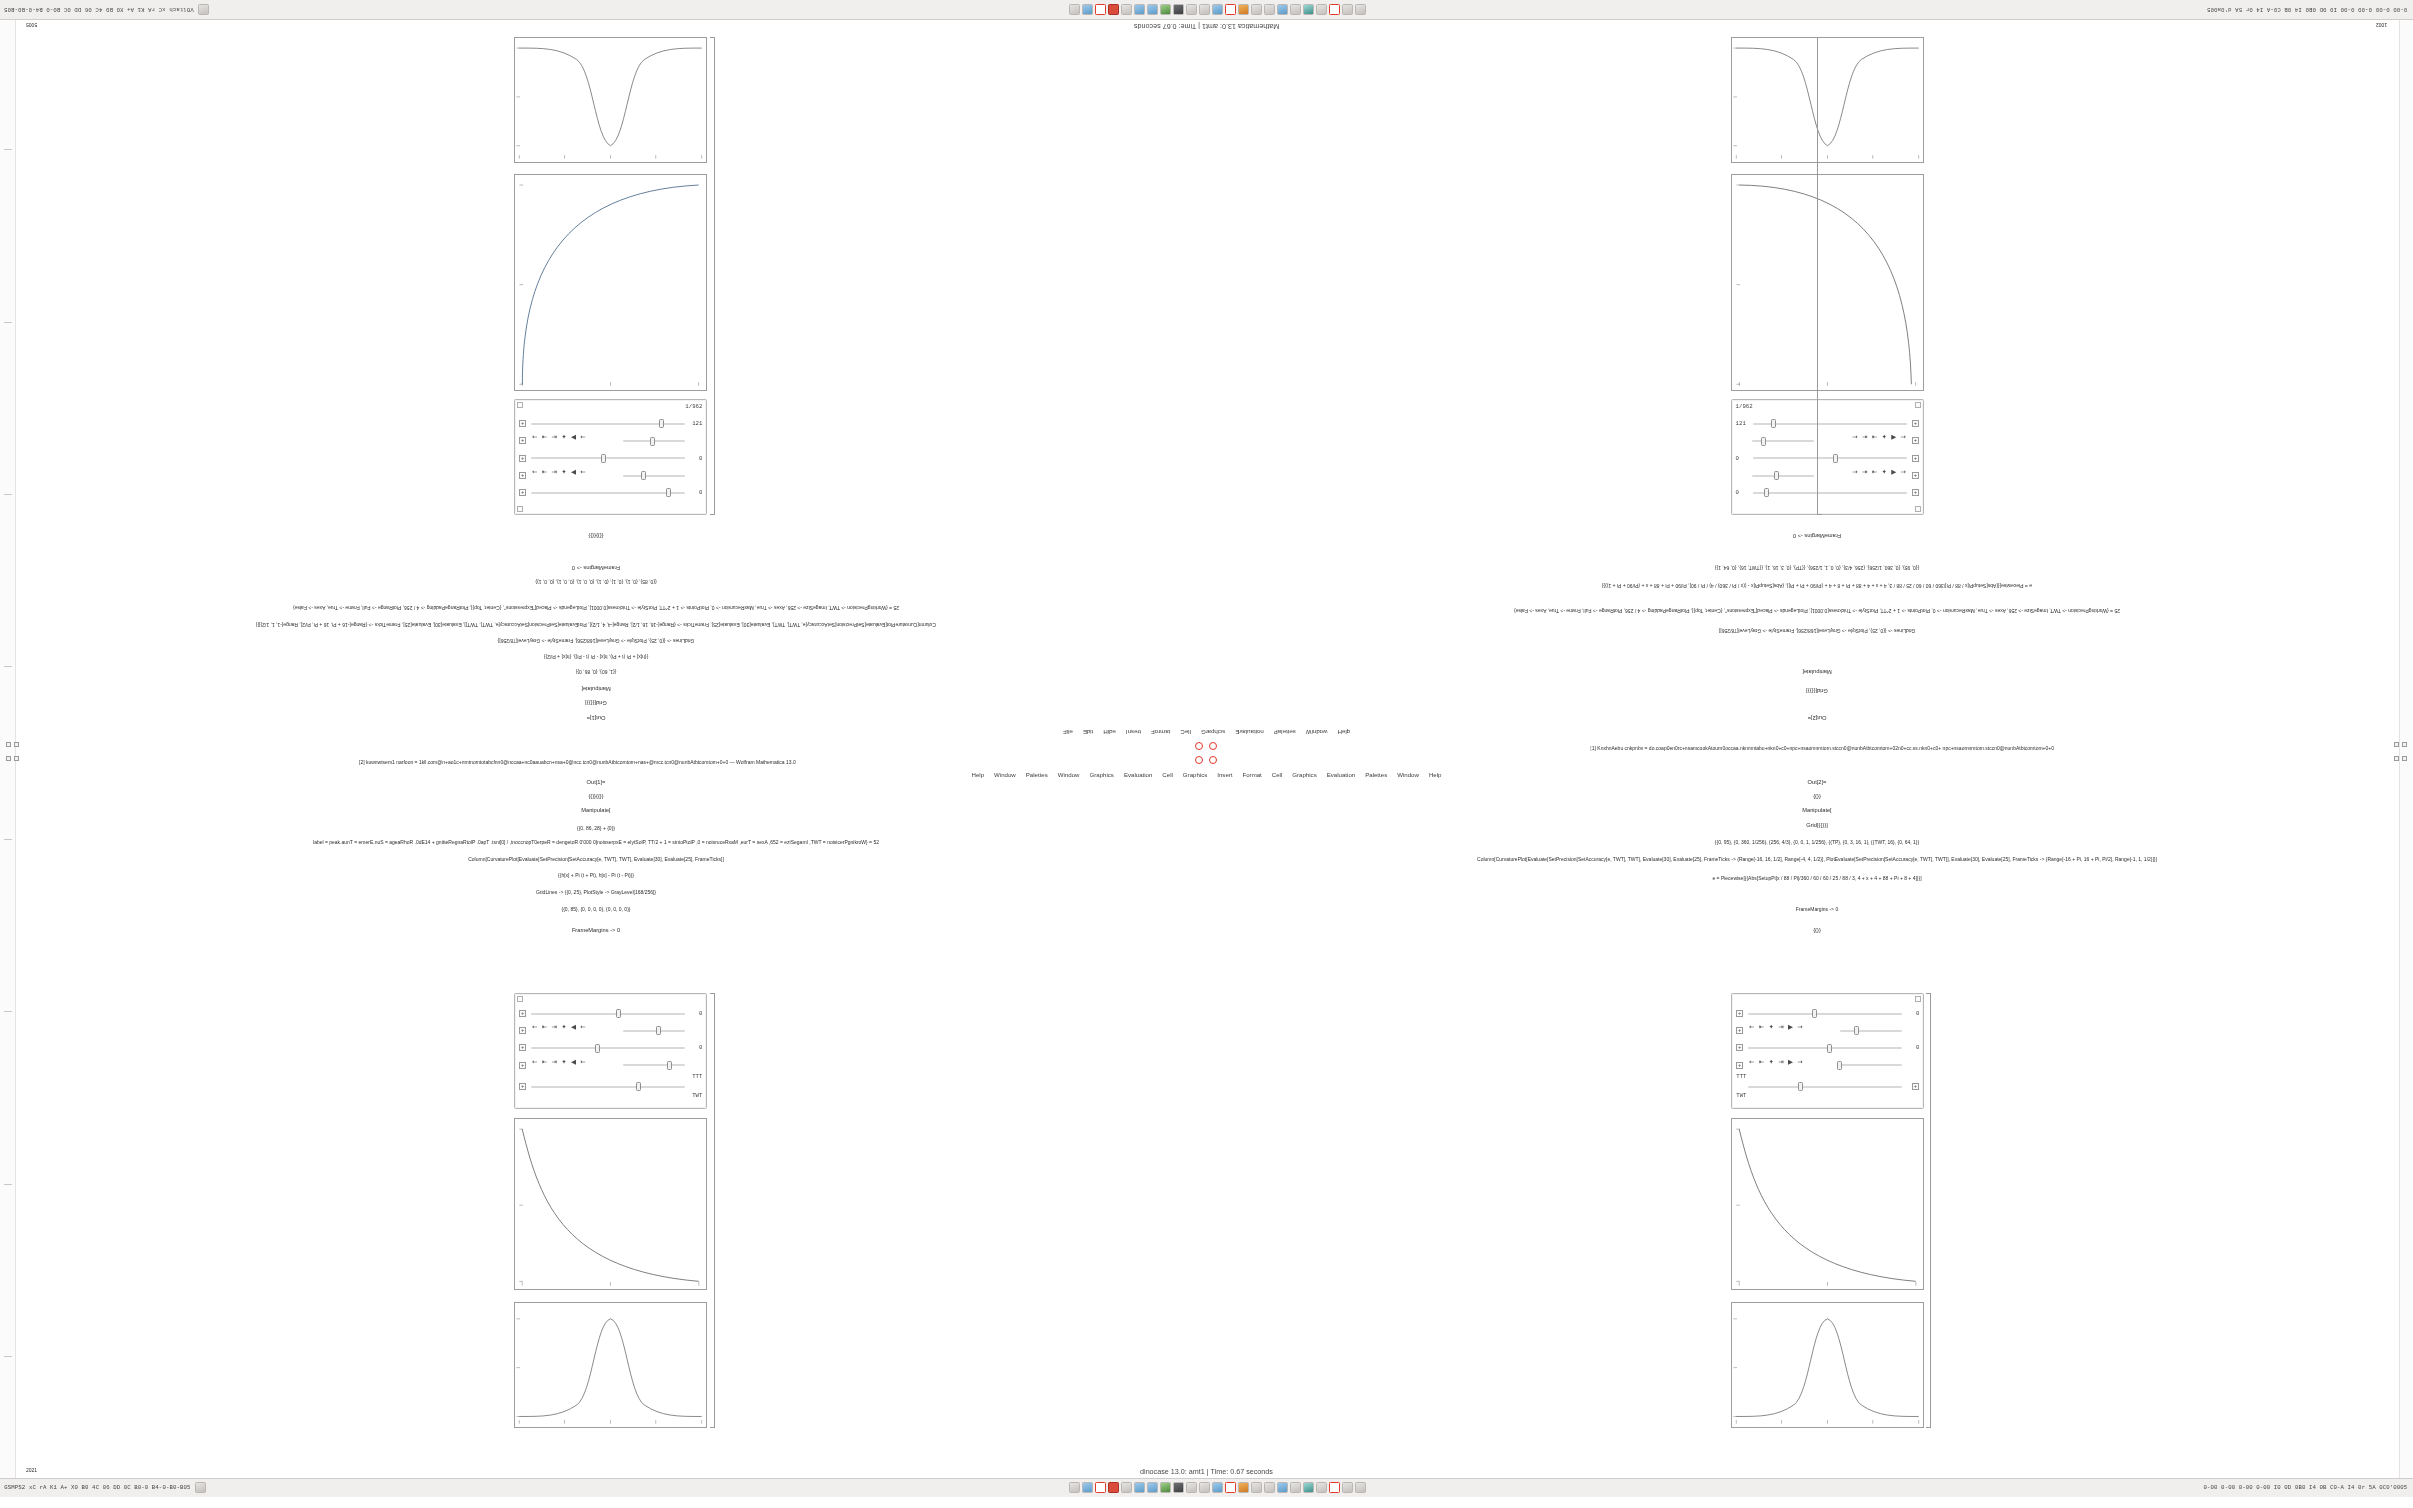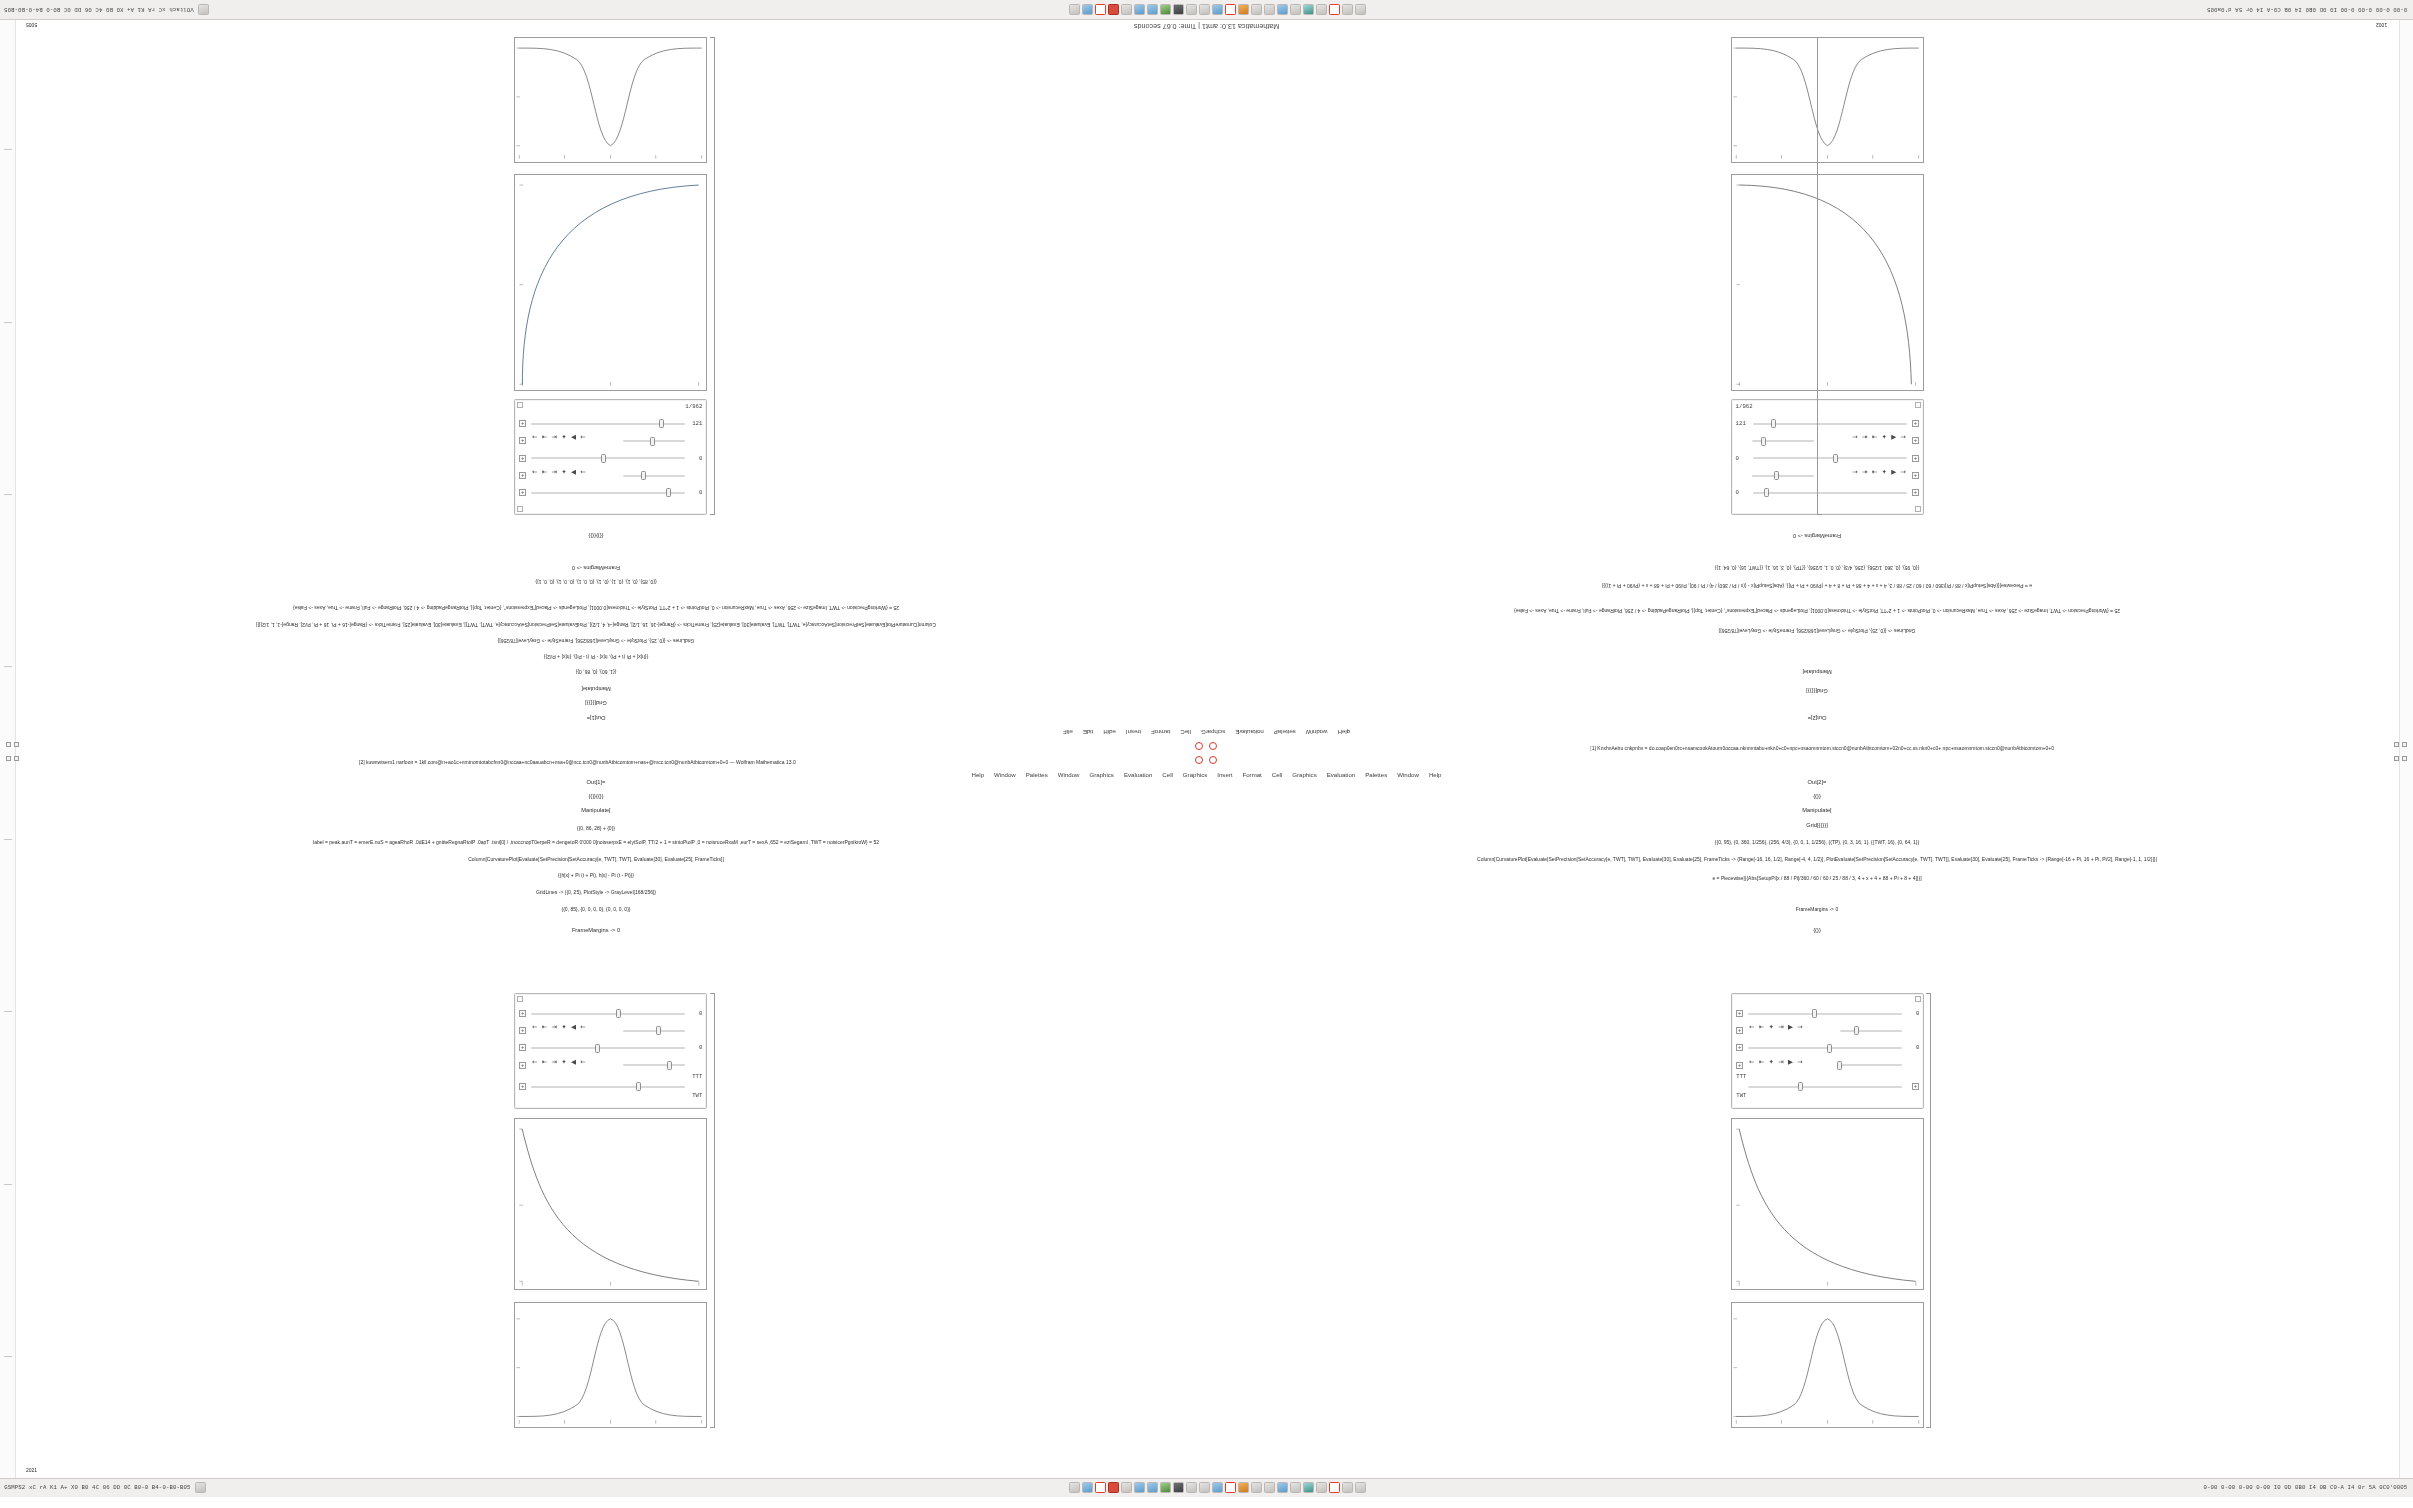--- a/index.html
+++ b/index.html
@@ -220,20 +220,21 @@
     <div class="right-cluster">
       <span class="tiny-text mono">0-00 0-00 0-00 0-00  I0   0D  0B0  I4   0B  C0-A  I4   0r   5A  0C0'0005</span>
     </div>
   </div>
 
   <div class="code c7 flip" style="left:26px; top:21.5px;">5005</div>
   <div class="code c7 flip" style="right:26px; top:21.5px;">1002</div>
   <div class="code c7" style="left:26px; top:1467px;">2021</div>
 
   <div class="nb-title top flip">Mathematica 13.0: amt1 | Time: 0.67 seconds</div>
+  <div class="nb-title bot">dinocase 13.0: amt1 | Time: 0.67 seconds</div>
 
   <div class="rail">
     <div class="mark" style="top:129px;"></div>
     <div class="mark" style="top:302px;"></div>
     <div class="mark" style="top:474px;"></div>
     <div class="mark" style="top:646px;"></div>
     <div class="mark" style="top:819px;"></div>
     <div class="mark" style="top:991px;"></div>
     <div class="mark" style="top:1164px;"></div>
     <div class="mark" style="top:1336px;"></div>

